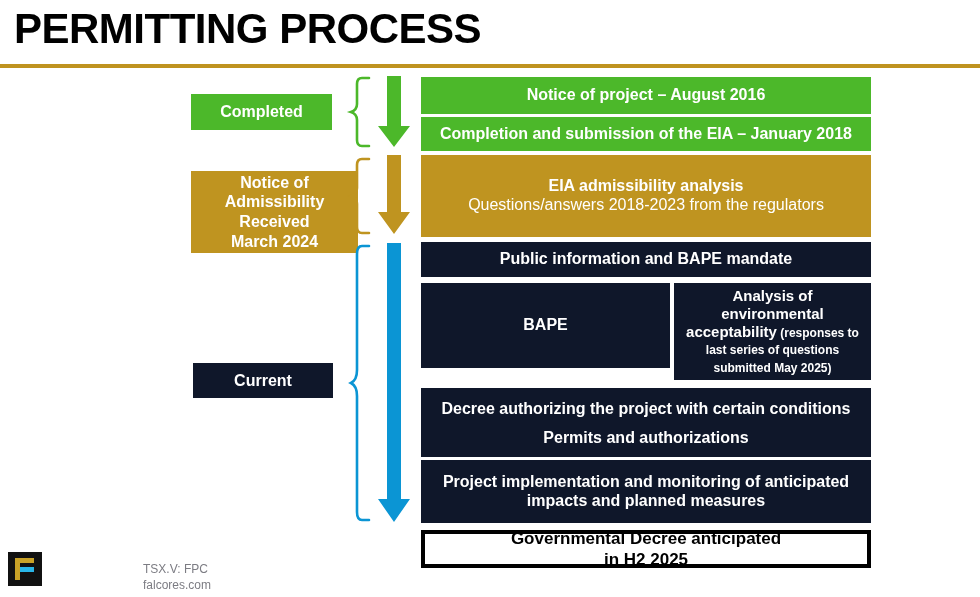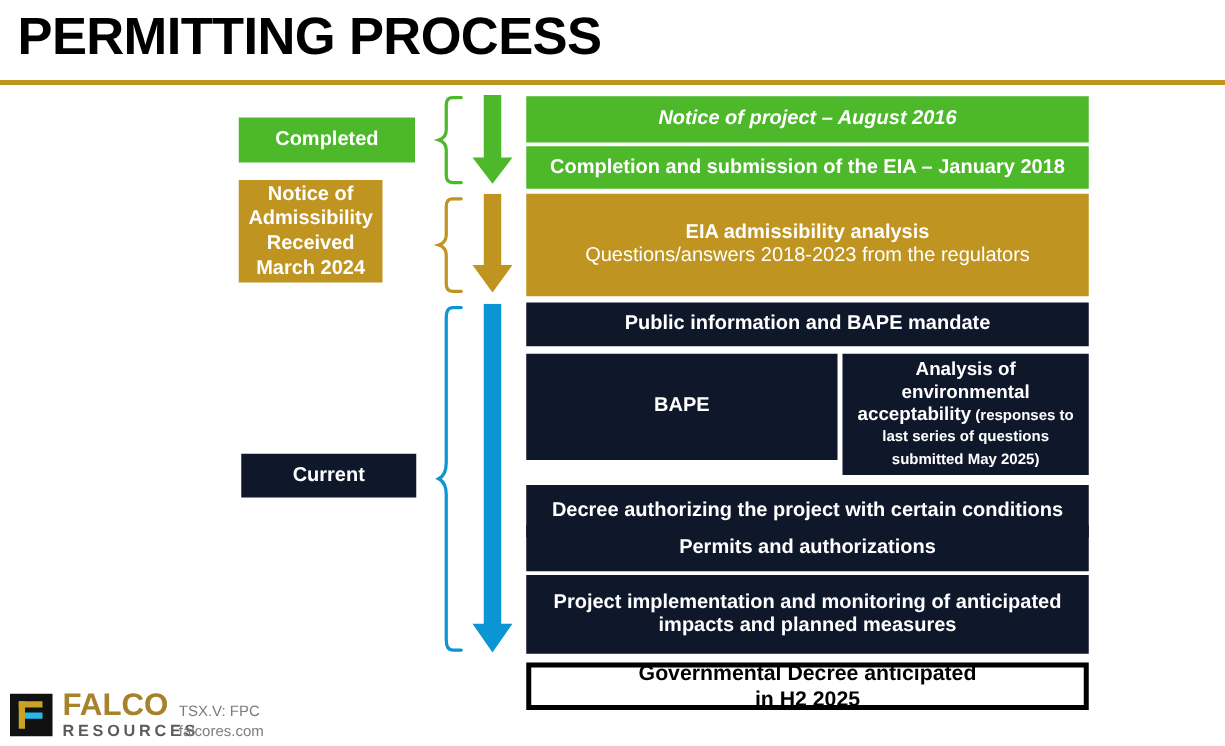--- a/index.html
+++ b/index.html
@@ -174,21 +174,21 @@
 </head>
 <body>
 
 <div id="page-title">PERMITTING PROCESS</div>
 <div id="title-rule"></div>
 
 <div class="stage-label green" style="left:191px; top:94px; width:141px; height:36px;">
   <span>Completed</span>
 </div>
 
-<div class="stage-label gold" style="left:191px; top:144px; width:115px; height:82px;text-align:center;">
+<div class="stage-label gold" style="left:191px; top:171px; width:167px; height:82px;text-align:center;">
   <span>Notice of<br>Admissibility<br>Received<br>March 2024</span>
 </div>
 
 <div class="stage-label blue" style="left:193px; top:363px; width:140px; height:35px;">
   <span>Current</span>
 </div>
 
 <svg class="brace" style="left:342px; top:76px;" width="30" height="72" viewBox="0 0 30 72">
   <path d="M27 2 H20 Q15 2 15 8 V28 Q15 34 9 36 Q15 38 15 44 V64 Q15 70 20 70 H27" fill="none" stroke="#4CB82A" stroke-width="2.6" stroke-linecap="round"></path>
 </svg>
@@ -206,21 +206,21 @@
 </svg>
 
 <svg class="arrow" style="left:376px; top:155px;" width="36" height="80" viewBox="0 0 36 80">
   <path d="M11 0 H25 V57 H34 L18 79 L2 57 H11 Z" fill="#BF9420"></path>
 </svg>
 
 <svg class="arrow" style="left:376px; top:243px;" width="36" height="280" viewBox="0 0 36 280">
   <path d="M11 0 H25 V256 H34 L18 279 L2 256 H11 Z" fill="#0B95D4"></path>
 </svg>
 
-<div class="box green" style="left:421px; top:77px; width:450px; height:37px; font-size:16px;font-style:italic;">
+<div class="box green" style="left:421px; top:77px; width:450px; height:37px; font-size:16px;">
   <span>Notice of project – August 2016</span>
 </div>
 
 <div class="box green" style="left:421px; top:117px; width:450px; height:34px; font-size:16px;">
   <span>Completion and submission of the EIA – January 2018</span>
 </div>
 
 <div class="box gold" style="left:421px; top:155px; width:450px; height:82px; font-size:16px;">
   <div>
     <span>EIA admissibility analysis</span>
@@ -259,22 +259,18 @@
 <div id="final-box" style="left:421px; top:530px; width:450px; height:38px;">
   <span>Governmental Decree anticipated<br>in H2 2025</span>
 </div>
 
 <div id="logo-group">
   <div id="logo-mark">
     <div class="f-vert"></div>
     <div class="f-top"></div>
     <div class="f-mid"></div>
   </div>
-  <div id="logo-word">
-    <span class="falco">FALCO</span>
-    <span class="resources">RESOURCES</span>
-  </div>
 </div>
 
 <div id="ticker">
   <span>TSX.V: FPC</span>
   <span>falcores.com</span>
 </div>
 
 </body></html>

